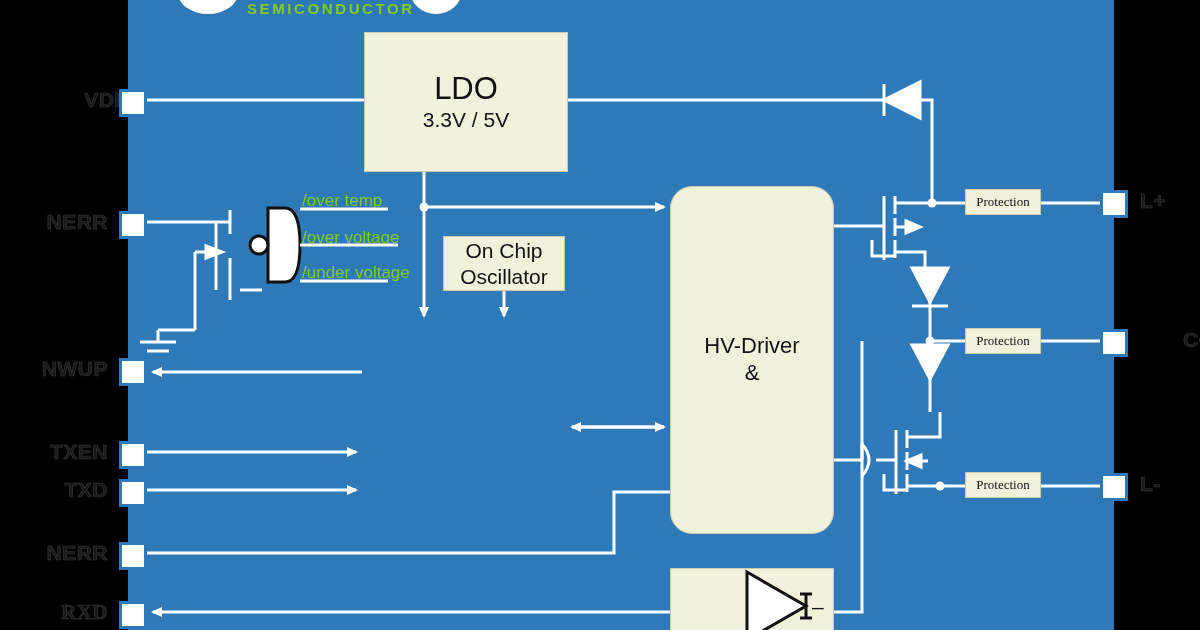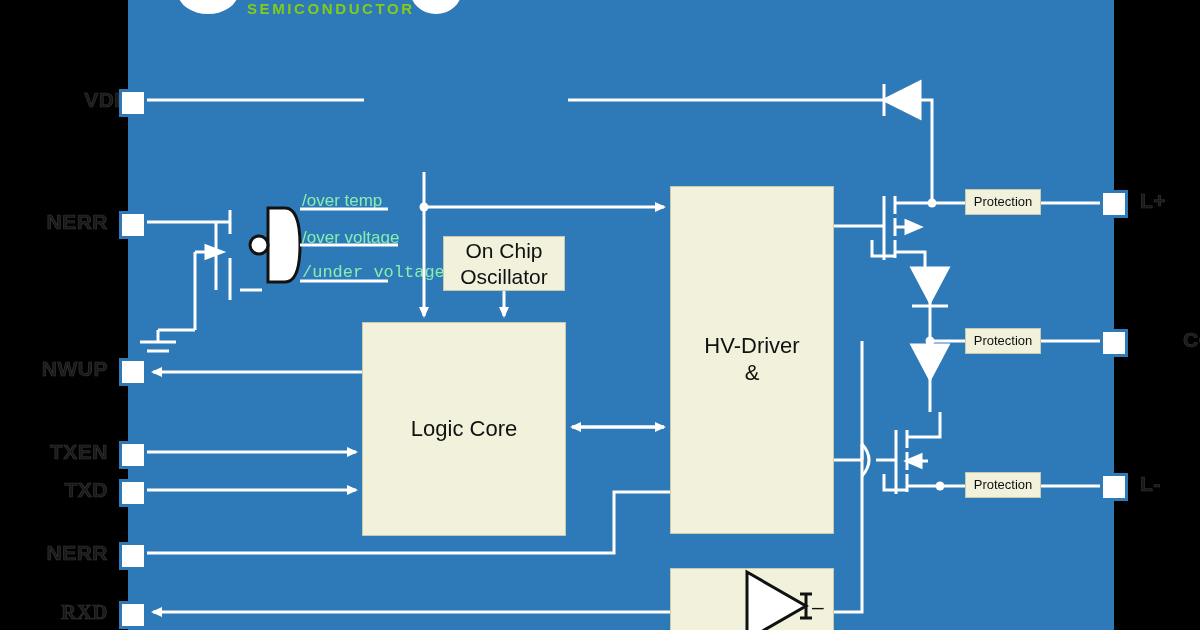--- a/index.html
+++ b/index.html
@@ -13,22 +13,22 @@
             -webkit-text-stroke:.6px #3a3a3a;}
   .pinlabel.right{text-align:left;}
   .pad{position:absolute;width:22px;height:22px;background:#fff;
        border:3px solid #2E79B8;box-sizing:content-box;}
   .blk{position:absolute;background:#F2F2DC;border:1px solid #c9c9ad;
        box-sizing:border-box;display:flex;flex-direction:column;
        align-items:center;justify-content:center;color:#111;text-align:center;}
   .blk .t1{font-size:31px;line-height:1.12;}
   .blk .t2{font-size:21px;line-height:1.2;}
   .blk .t3{font-size:22px;line-height:1.22;}
-  .blk .t4{font-size:13px;line-height:1.1;}
-  .gtxt{position:absolute;color:#86efac;font-size:17px;white-space:nowrap;}
+  .blk .t4{font-size:13px;line-height:1.1;font-family:Liberation Serif, serif;}
+  .gtxt{position:absolute;color:#84cc16;font-size:17px;white-space:nowrap;}
   svg.ov{position:absolute;left:0;top:0;width:1200px;height:630px;
          pointer-events:none;overflow:visible;}
   .logo{position:absolute;color:#84cc16;font-size:15px;font-weight:700;
         letter-spacing:2.6px;white-space:nowrap;}
   .logoblob{position:absolute;background:#fff;border-radius:50%;}
 </style>
 </head>
 <body>
 
 <div id="stage">
@@ -56,50 +56,51 @@
   <div class="pad" style="left:119px;top:601px;"></div>
 
   <div class="pad" style="left:1100px;top:190px;"></div>
   <div class="pad" style="left:1100px;top:329px;"></div>
   <div class="pad" style="left:1100px;top:473px;"></div>
 
   <div class="pinlabel right" style="left:1140px;top:189px;width:60px;">L+</div>
   <div class="pinlabel right" style="left:1140px;top:328px;width:60px;margin-left:43px;">CQ</div>
   <div class="pinlabel right" style="left:1140px;top:472px;width:60px;">L-</div>
 
+  <div class="blk" style="left:364px;top:32px;width:204px;height:140px;">
+    <div class="t1">LDO</div>
+    <div class="t2">3.3V / 5V</div>
+  </div>
 
   <div class="blk" style="left:443px;top:236px;width:122px;height:55px;">
     <div class="t2">On Chip</div>
     <div class="t2">Oscillator</div>
   </div>
 
-  <div class="blk" style="left:362px;top:322px;width:204px;height:214px;">
-    <div class="t3">Logic Core</div>
-  </div>
-
-  <div class="blk" style="left:670px;top:186px;width:164px;height:348px;">
+
+  <div class="blk" style="left:670px;top:186px;width:164px;height:348px;border-radius:22px;">
     <div class="t3">HV-Driver</div>
     <div class="t3">&amp;</div>
   </div>
 
   <div class="blk" style="left:670px;top:568px;width:164px;height:70px;"></div>
 
   <div class="blk" style="left:965px;top:189px;width:76px;height:26px;">
     <div class="t4">Protection</div>
   </div>
   <div class="blk" style="left:965px;top:328px;width:76px;height:26px;">
     <div class="t4">Protection</div>
   </div>
   <div class="blk" style="left:965px;top:472px;width:76px;height:26px;">
     <div class="t4">Protection</div>
   </div>
 
   <div class="gtxt" style="left:302px;top:191px;">/over temp</div>
   <div class="gtxt" style="left:302px;top:228px;">/over voltage</div>
-  <div class="gtxt" style="left:302px;top:263px;font-family:Liberation Mono, monospace;">/under voltage</div>
+  <div class="gtxt" style="left:302px;top:263px;">/under voltage</div>
   <div class="gtxt" style="left:274px;top:233px;font-size:25px;color:#111;font-weight:400;">&amp;</div>
   <div class="gtxt" style="left:812px;top:595px;font-size:21px;color:#111;">–</div>
 
   <svg class="ov" viewBox="0 0 1200 630">
     <defs>
       <marker id="ar" markerWidth="11" markerHeight="11" refX="9" refY="5" orient="auto" markerUnits="userSpaceOnUse">
         <path d="M0,0 L11,5 L0,10 z" fill="#fff"></path>
       </marker>
       <marker id="arL" markerWidth="11" markerHeight="11" refX="9" refY="5" orient="auto" markerUnits="userSpaceOnUse">
         <path d="M0,0 L11,5 L0,10 z" fill="#fff"></path>

